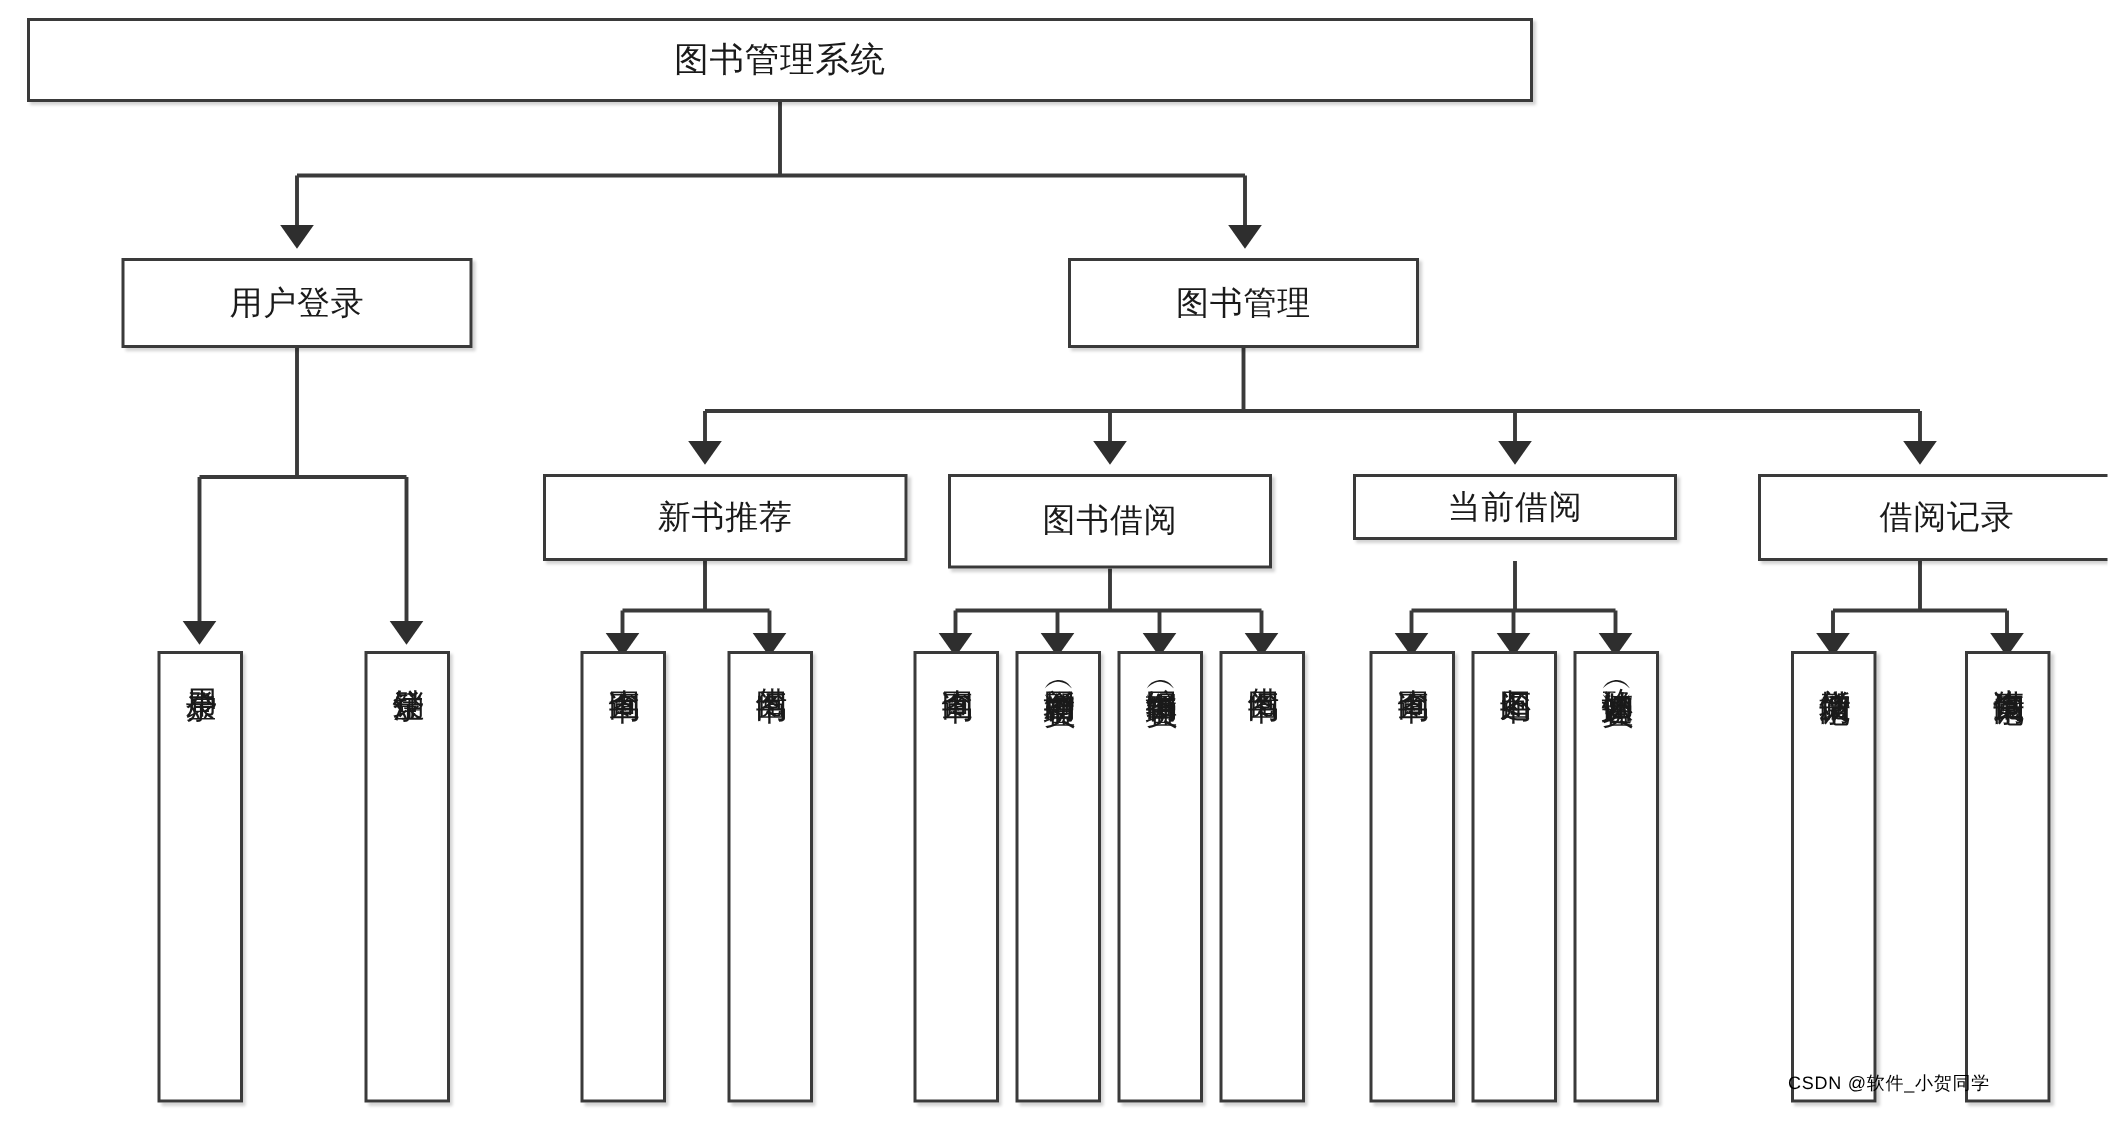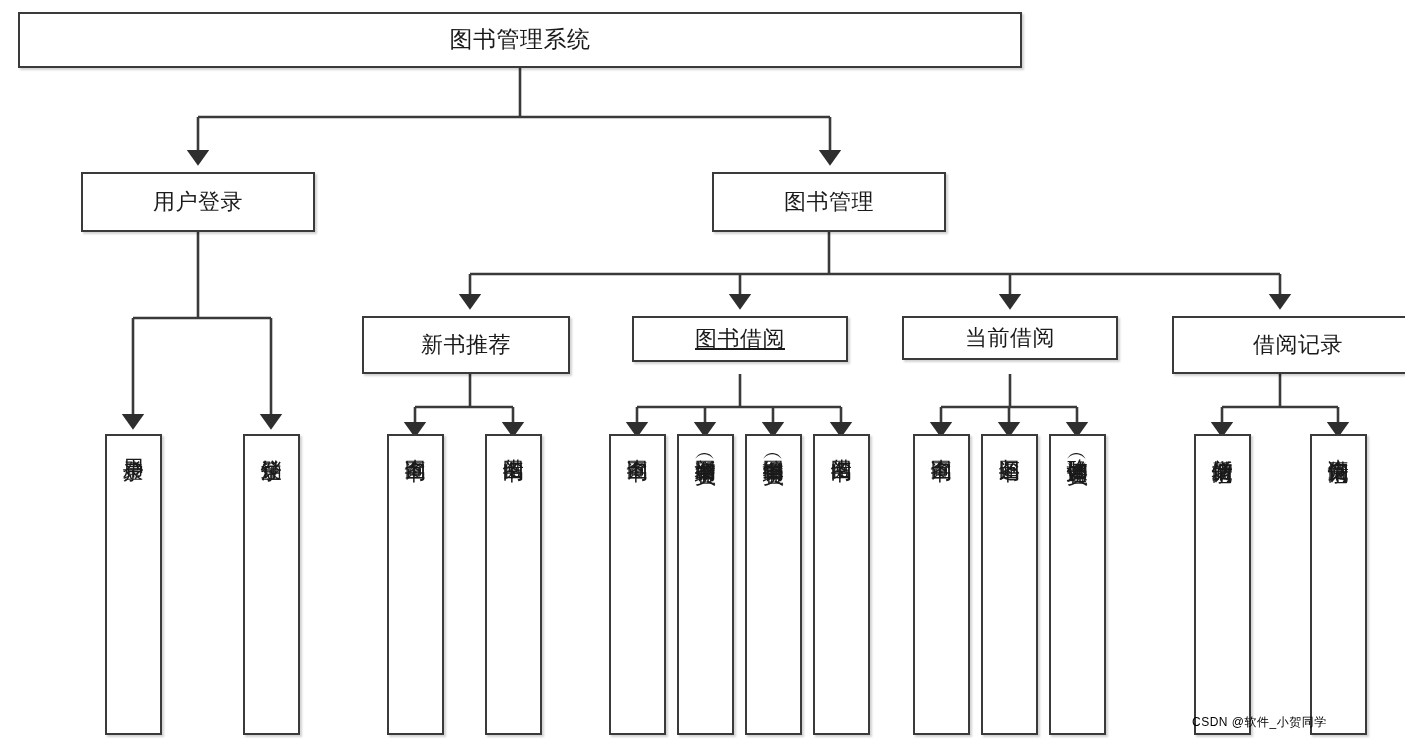--- a/index.html
+++ b/index.html
@@ -138,25 +138,25 @@
   </div>
 
   <div class="node horiz" style="left:81px; top:172px; width:234px; height:60px;">
     <span class="node-label">用户登录</span>
   </div>
 
   <div class="node horiz" style="left:712px; top:172px; width:234px; height:60px;justify-content:center;">
     <span class="node-label">图书管理</span>
   </div>
 
-  <div class="node horiz" style="left:362px; top:316px; width:208px; height:58px;">
+  <div class="node horiz" style="left:362px; top:316px; width:243px; height:58px;">
     <span class="node-label">新书推荐</span>
   </div>
 
-  <div class="node horiz" style="left:632px; top:316px; width:216px; height:46px;text-decoration:underline;">
+  <div class="node horiz" style="left:632px; top:316px; width:216px; height:63px;">
     <span class="node-label">图书借阅</span>
   </div>
 
   <div class="node horiz" style="left:902px; top:316px; width:216px; height:44px;">
     <span class="node-label">当前借阅</span>
   </div>
 
   <div class="node horiz" style="left:1172px; top:316px; width:252px; height:58px;">
     <span class="node-label">借阅记录</span>
   </div>

